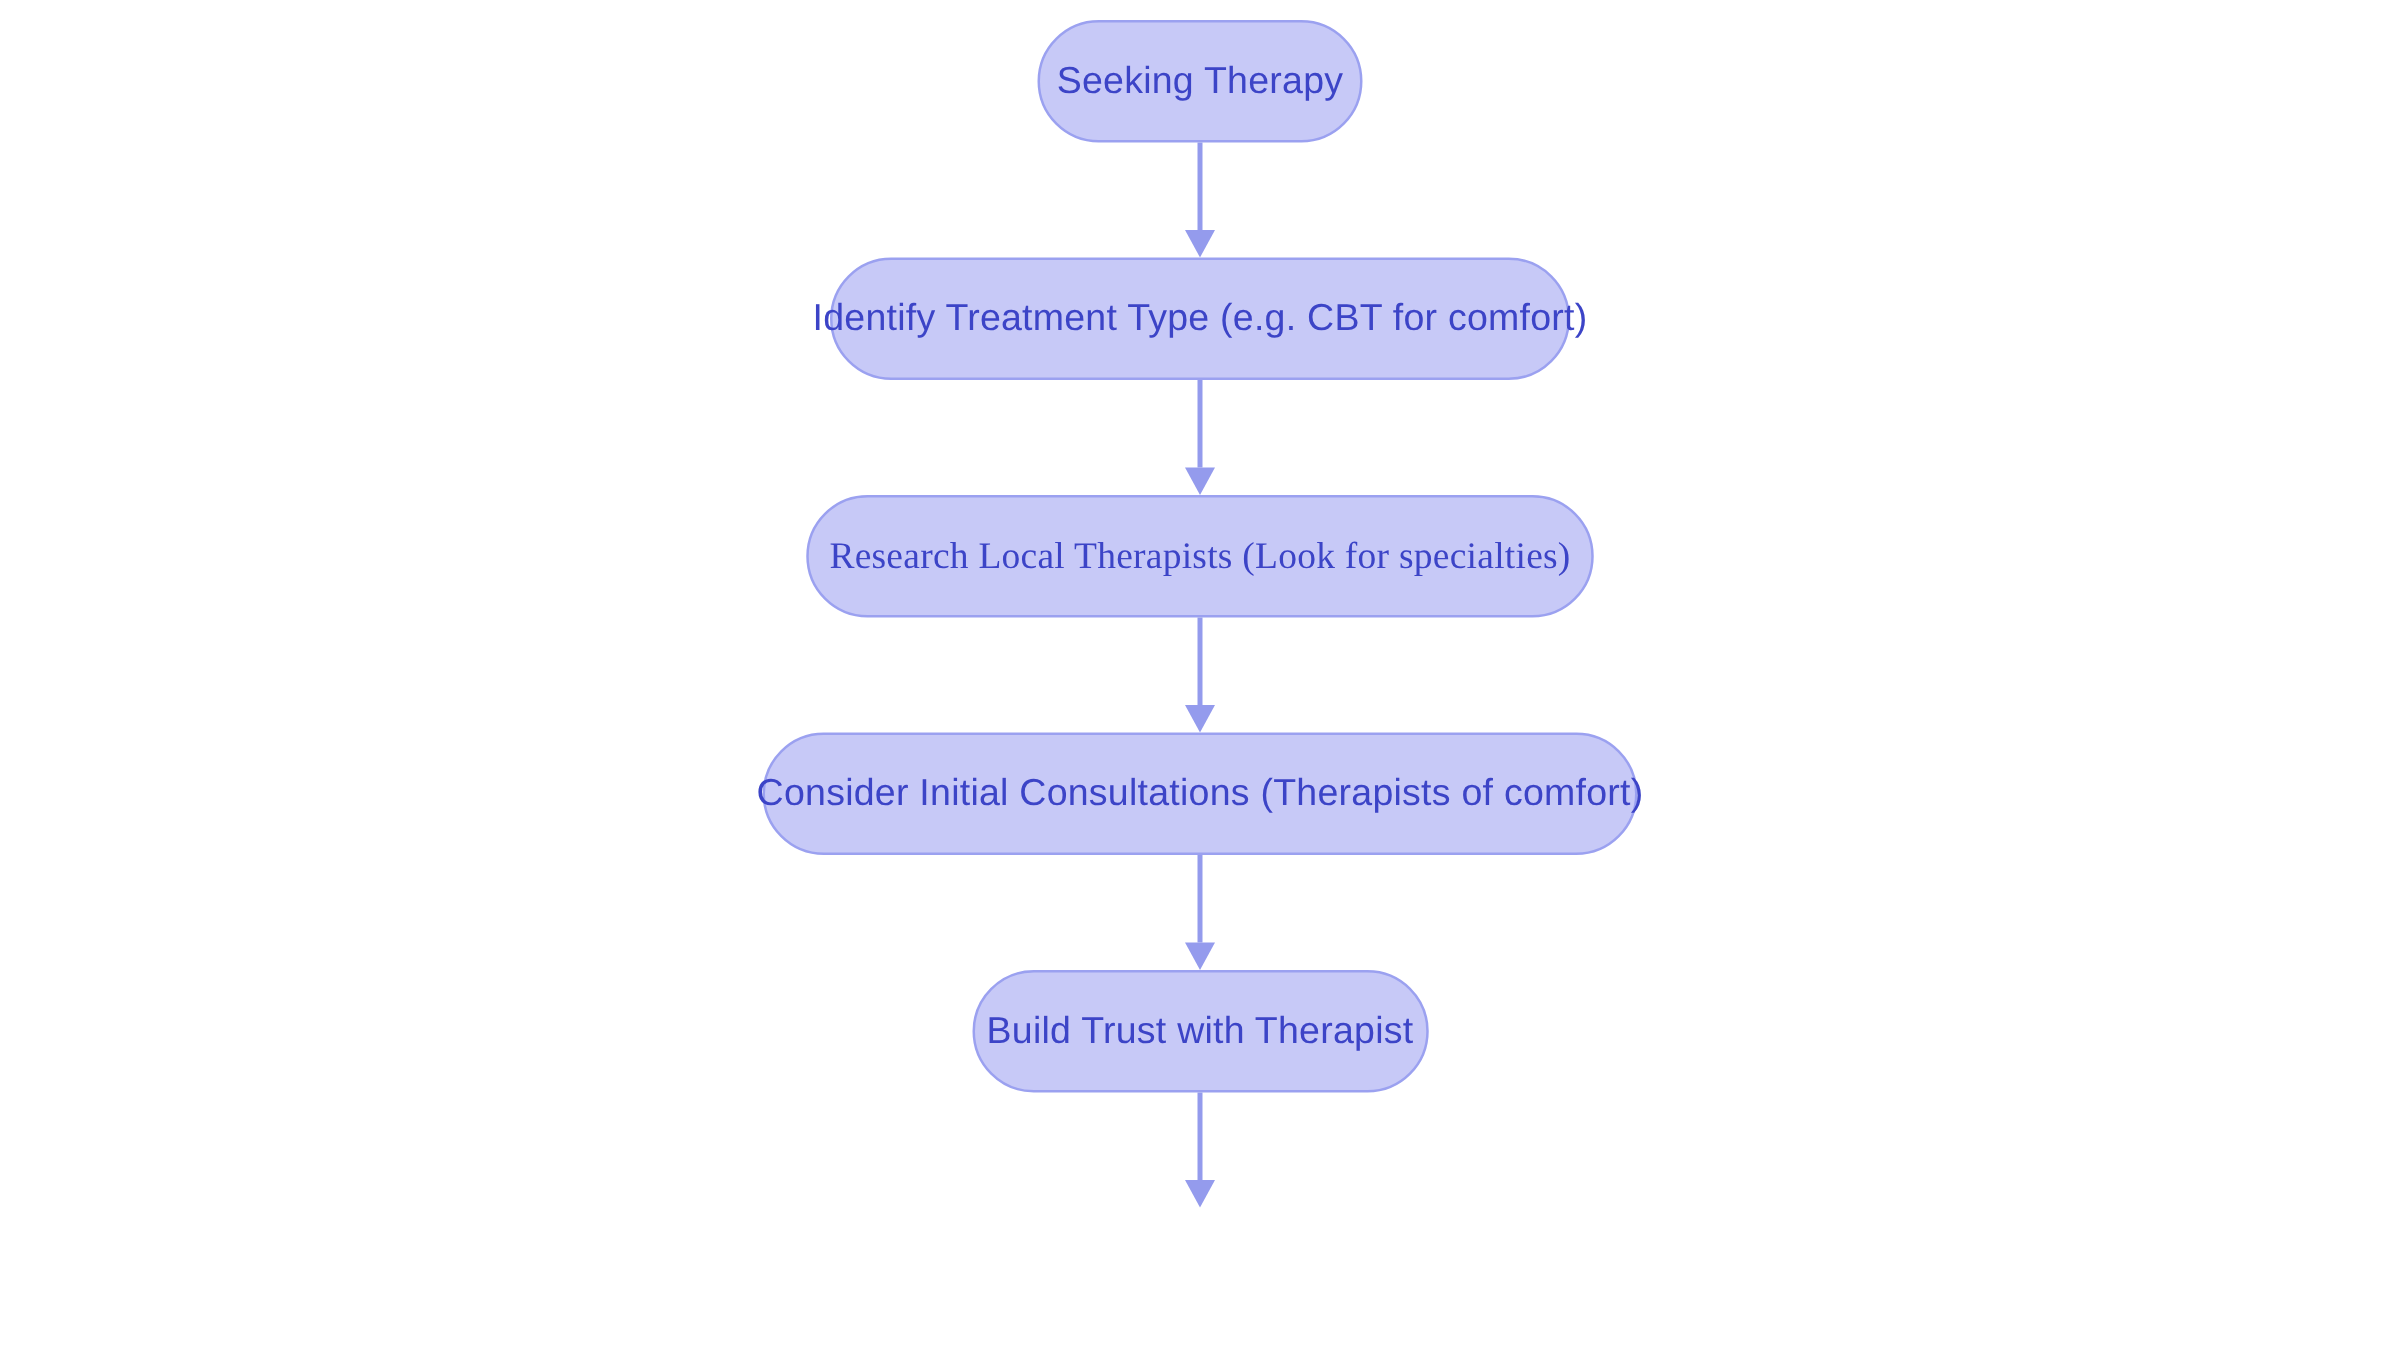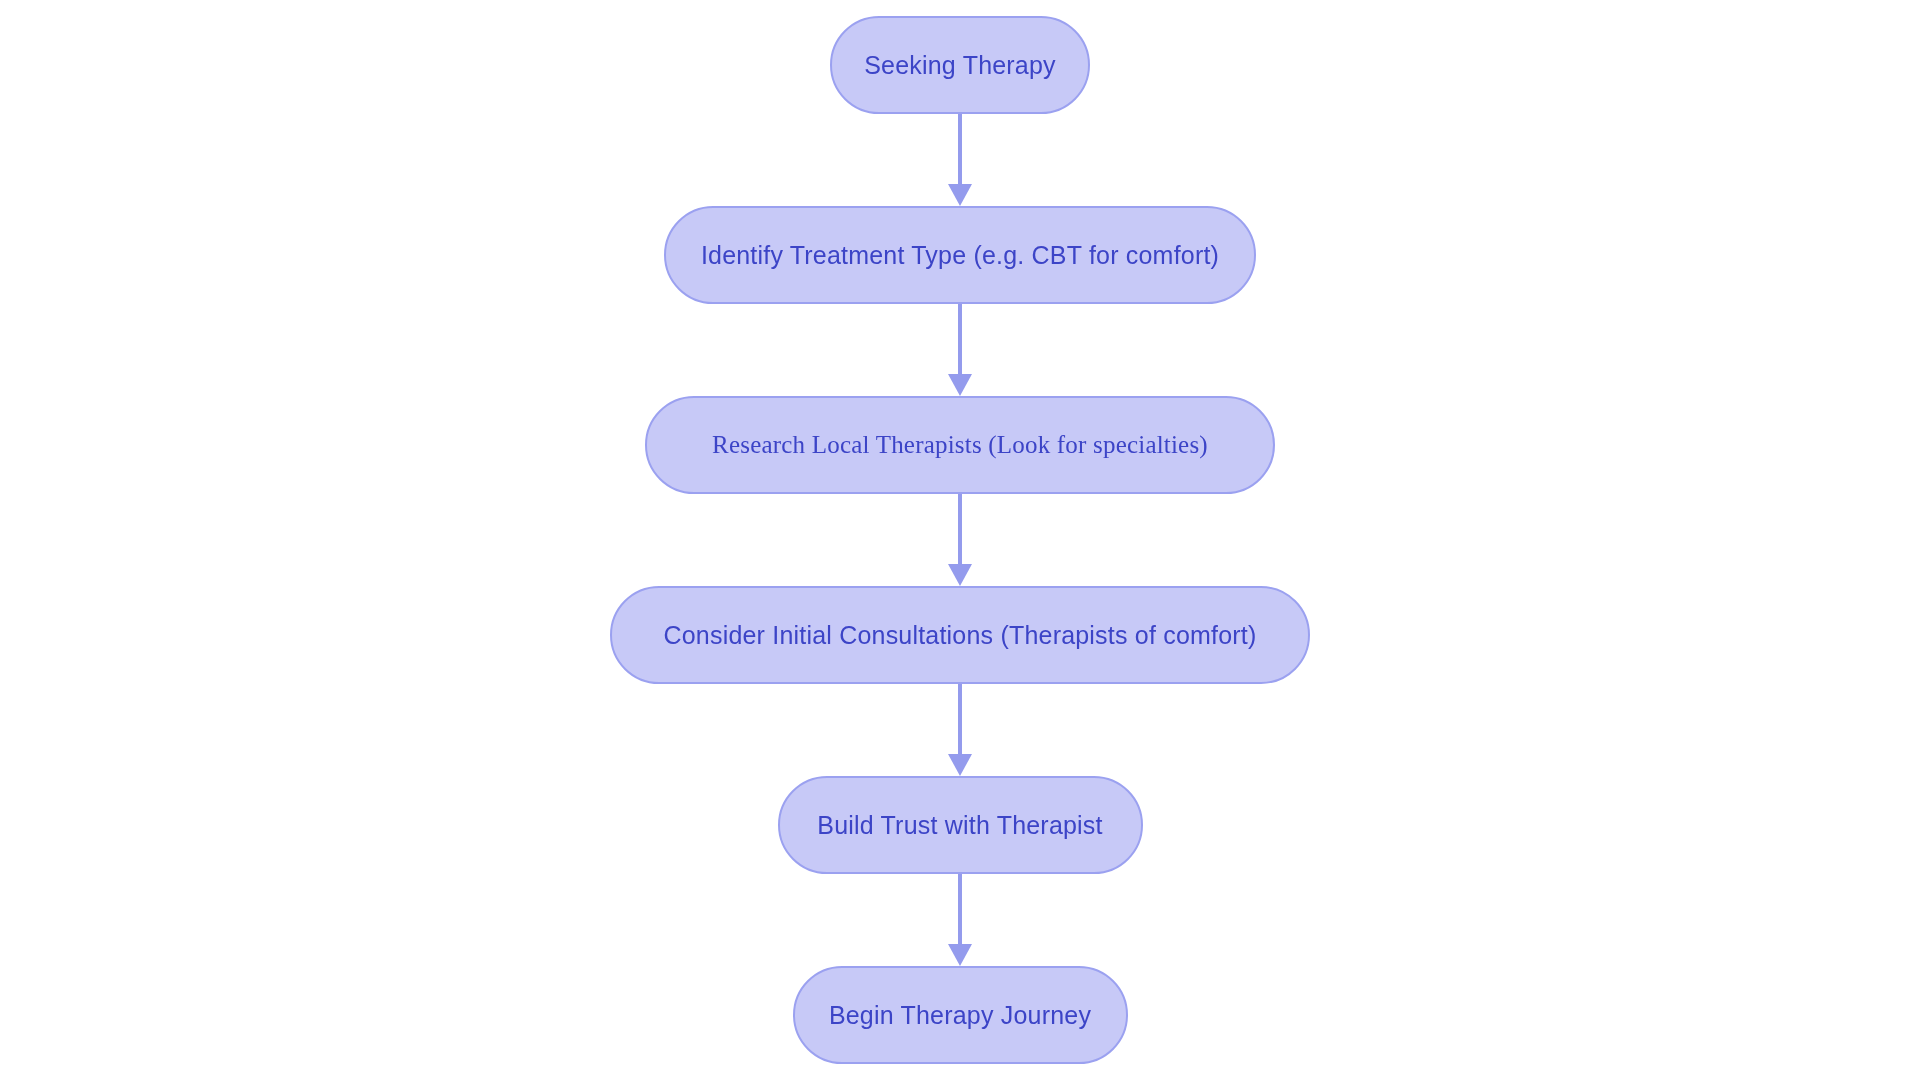--- a/index.html
+++ b/index.html
@@ -27,21 +27,21 @@
   }
   .node {
     height: 98px;
     border-radius: 49px;
     background: var(--node-fill);
     border: 2px solid var(--node-border);
     color: var(--node-text);
     display: flex;
     align-items: center;
     justify-content: center;
-    font-size: 25px;
+    font-size: 30px;
     letter-spacing: 0.2px;
     white-space: nowrap;
     flex: 0 0 auto;
   }
   .node-1 { width: 260px; }
   .node-2 { width: 592px; }
   .node-3 { width: 630px; font-family: Liberation Serif, serif; }
   .node-4 { width: 700px; }
   .node-5 { width: 365px; text-align: center; }
   .node-6 { width: 335px; }
@@ -108,17 +108,14 @@
 
   <div class="node node-5">
     <span>Build Trust with Therapist</span>
   </div>
 
   <div class="connector">
     <div class="line"></div>
     <div class="head"></div>
   </div>
 
-  <div class="node node-6">
-    <span>Begin Therapy Journey</span>
-  </div>
 
 </div>
 
 </body></html>

